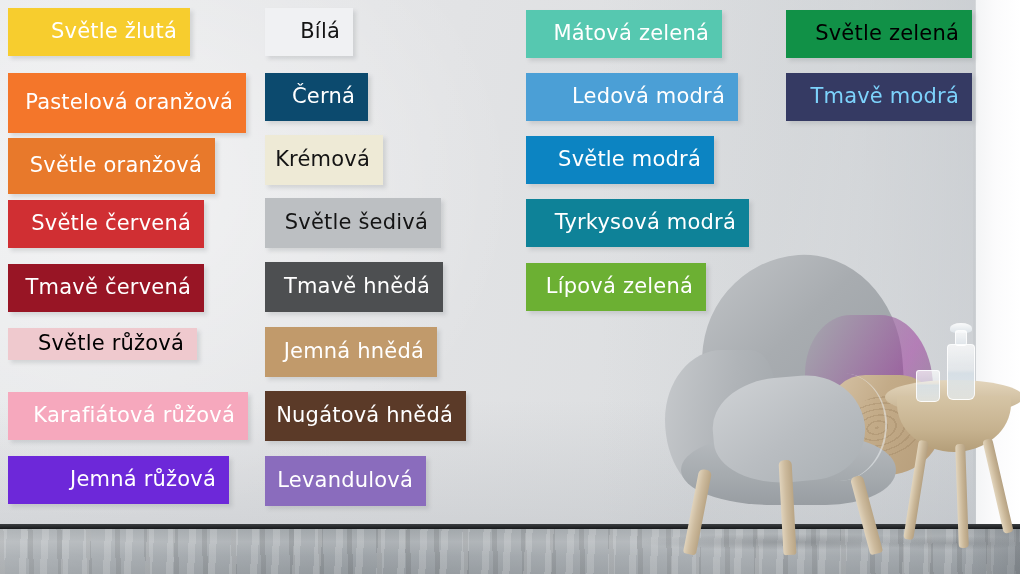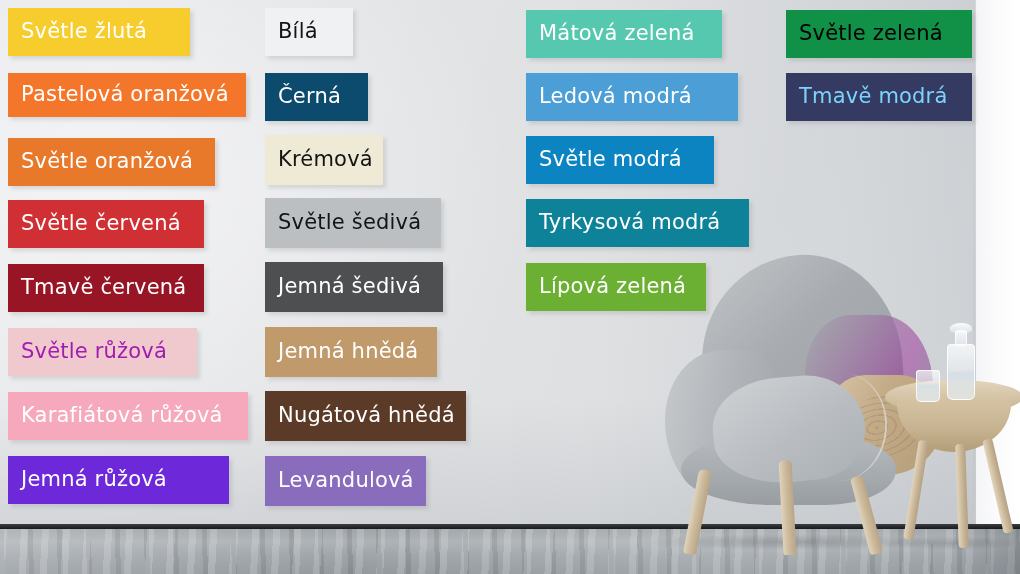--- a/index.html
+++ b/index.html
@@ -176,20 +176,21 @@
   .chip {
     position: absolute;
     display: flex;
     align-items: center;
     padding: 8px 13px;
     white-space: nowrap;
     font-size: 21px;
     line-height: 1;
     letter-spacing: .2px;
     box-shadow: 3px 3px 4px rgba(120,124,128,.22);
+    justify-content: flex-end;
   }
   .chip span { display:block; padding-bottom: 2px; }
 </style>
 </head>
 <body>
 
 <div id="stage">
 
   <div class="scene">
     <div class="wall-main"></div>
@@ -232,33 +233,33 @@
     <div class="carafe-stopper"></div>
     <div class="carafe-neck"></div>
     <div class="carafe"></div>
     <div class="glass"></div>
   </div>
 
   <div id="chips">
       <div class="chip" style="left: 8px; top: 8px; width: 182px; height: 48px; background: rgb(247, 205, 46); color: rgb(255, 255, 255);">
         <span>Světle žlutá</span>
       </div>
-      <div class="chip" style="left: 8px; top: 73px; width: 238px; height: 44px; background: rgb(244, 118, 42); color: rgb(255, 255, 255);">
+      <div class="chip" style="left: 8px; top: 73px; width: 238px; height: 60px; background: rgb(244, 118, 42); color: rgb(255, 255, 255);">
         <span>Pastelová oranžová</span>
       </div>
-      <div class="chip" style="left: 8px; top: 138px; width: 207px; height: 48px; background: rgb(232, 121, 43); color: rgb(255, 255, 255);">
+      <div class="chip" style="left: 8px; top: 138px; width: 207px; height: 56px; background: rgb(232, 121, 43); color: rgb(255, 255, 255);">
         <span>Světle oranžová</span>
       </div>
       <div class="chip" style="left: 8px; top: 200px; width: 196px; height: 48px; background: rgb(208, 47, 51); color: rgb(255, 255, 255);">
         <span>Světle červená</span>
       </div>
       <div class="chip" style="left: 8px; top: 264px; width: 196px; height: 48px; background: rgb(152, 21, 37); color: rgb(255, 255, 255);">
         <span>Tmavě červená</span>
       </div>
-      <div class="chip" style="left: 8px; top: 328px; width: 189px; height: 48px; background: rgb(239, 201, 206); color: #a21caf;">
+      <div class="chip" style="left: 8px; top: 328px; width: 189px; height: 32px; background: rgb(239, 201, 206); color: #000000;">
         <span>Světle růžová</span>
       </div>
       <div class="chip" style="left: 8px; top: 392px; width: 240px; height: 48px; background: rgb(246, 168, 189); color: rgb(255, 255, 255);">
         <span>Karafiátová růžová</span>
       </div>
       <div class="chip" style="left: 8px; top: 456px; width: 221px; height: 48px; background: #6d28d9; color: rgb(255, 255, 255);">
         <span>Jemná růžová</span>
       </div>
       <div class="chip" style="left: 265px; top: 8px; width: 88px; height: 48px; background: rgb(240, 241, 243); color: rgb(20, 20, 20);">
         <span>Bílá</span>
@@ -266,21 +267,21 @@
       <div class="chip" style="left: 265px; top: 73px; width: 103px; height: 48px; background: #0c4a6e; color: rgb(255, 255, 255);">
         <span>Černá</span>
       </div>
       <div class="chip" style="left: 265px; top: 135px; width: 118px; height: 50px; background: rgb(238, 234, 214); color: rgb(20, 20, 20);">
         <span>Krémová</span>
       </div>
       <div class="chip" style="left: 265px; top: 198px; width: 176px; height: 50px; background: rgb(188, 191, 194); color: rgb(20, 20, 20);">
         <span>Světle šedivá</span>
       </div>
       <div class="chip" style="left: 265px; top: 262px; width: 178px; height: 50px; background: rgb(77, 79, 81); color: rgb(255, 255, 255);">
-        <span>Jemná šedivá</span>
+        <span>Tmavě hnědá</span>
       </div>
       <div class="chip" style="left: 265px; top: 327px; width: 172px; height: 50px; background: rgb(193, 154, 107); color: rgb(255, 255, 255);">
         <span>Jemná hnědá</span>
       </div>
       <div class="chip" style="left: 265px; top: 391px; width: 201px; height: 50px; background: rgb(91, 58, 40); color: rgb(255, 255, 255);">
         <span>Nugátová hnědá</span>
       </div>
       <div class="chip" style="left: 265px; top: 456px; width: 161px; height: 50px; background: rgb(138, 108, 189); color: rgb(255, 255, 255);">
         <span>Levandulová</span>
       </div>

